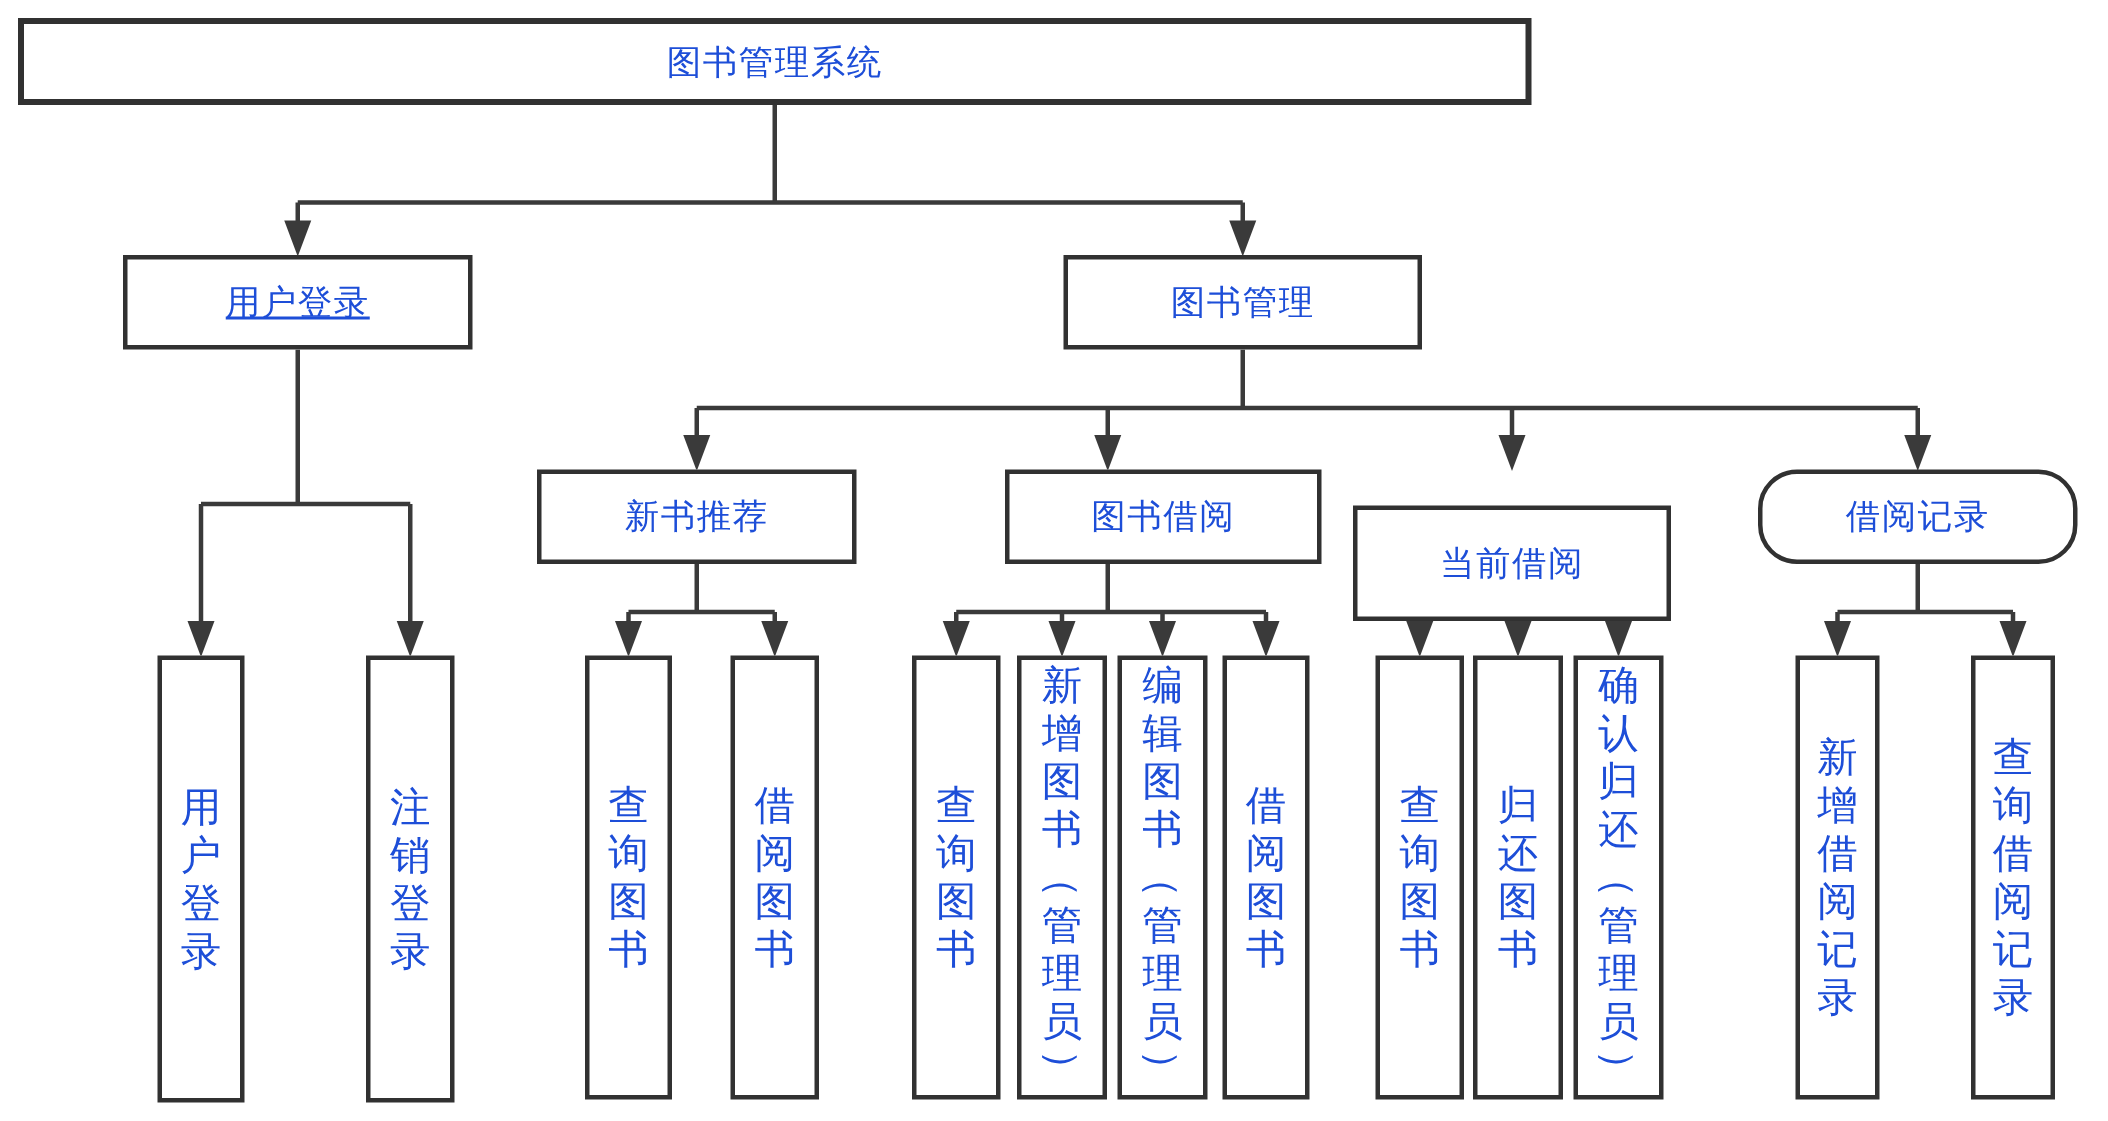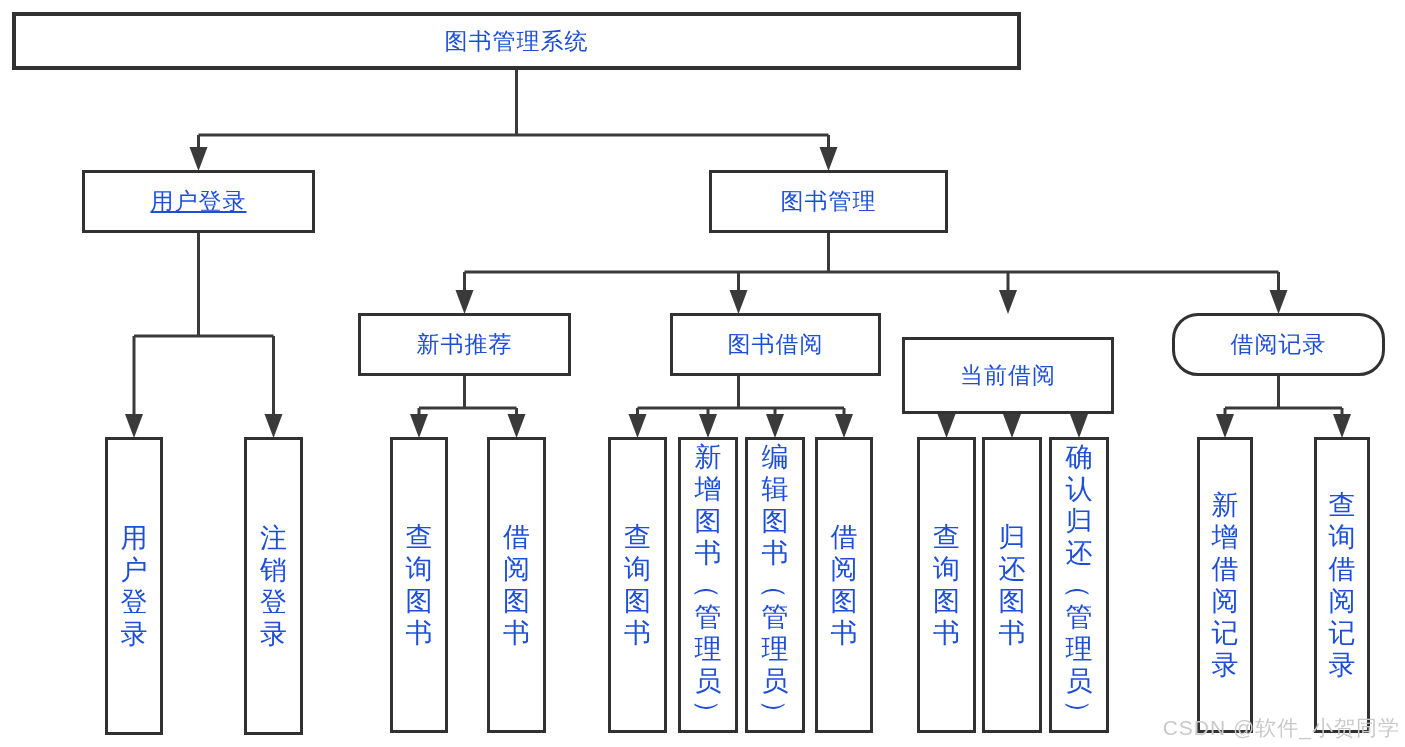--- a/index.html
+++ b/index.html
@@ -213,14 +213,13 @@
       </div>
       <div class="node vertical" style="left: 1314px; top: 437px; width: 56px; height: 296px;">
         <span class="vchar">查</span>
         <span class="vchar">询</span>
         <span class="vchar">借</span>
         <span class="vchar">阅</span>
         <span class="vchar">记</span>
         <span class="vchar">录</span>
       </div>
     </div>
-  <div class="watermark">CSDN @软件_小贺同学</div>
 </div>
 
 </body></html>

